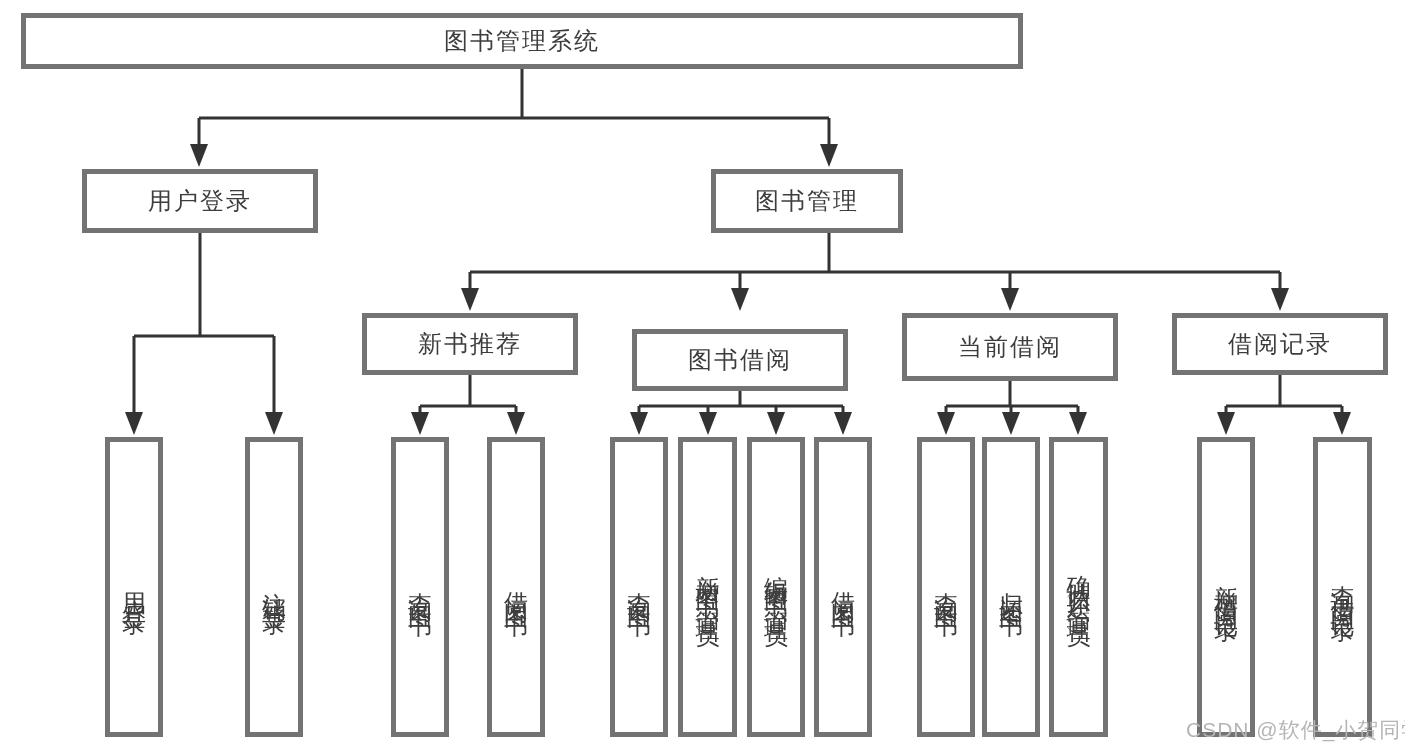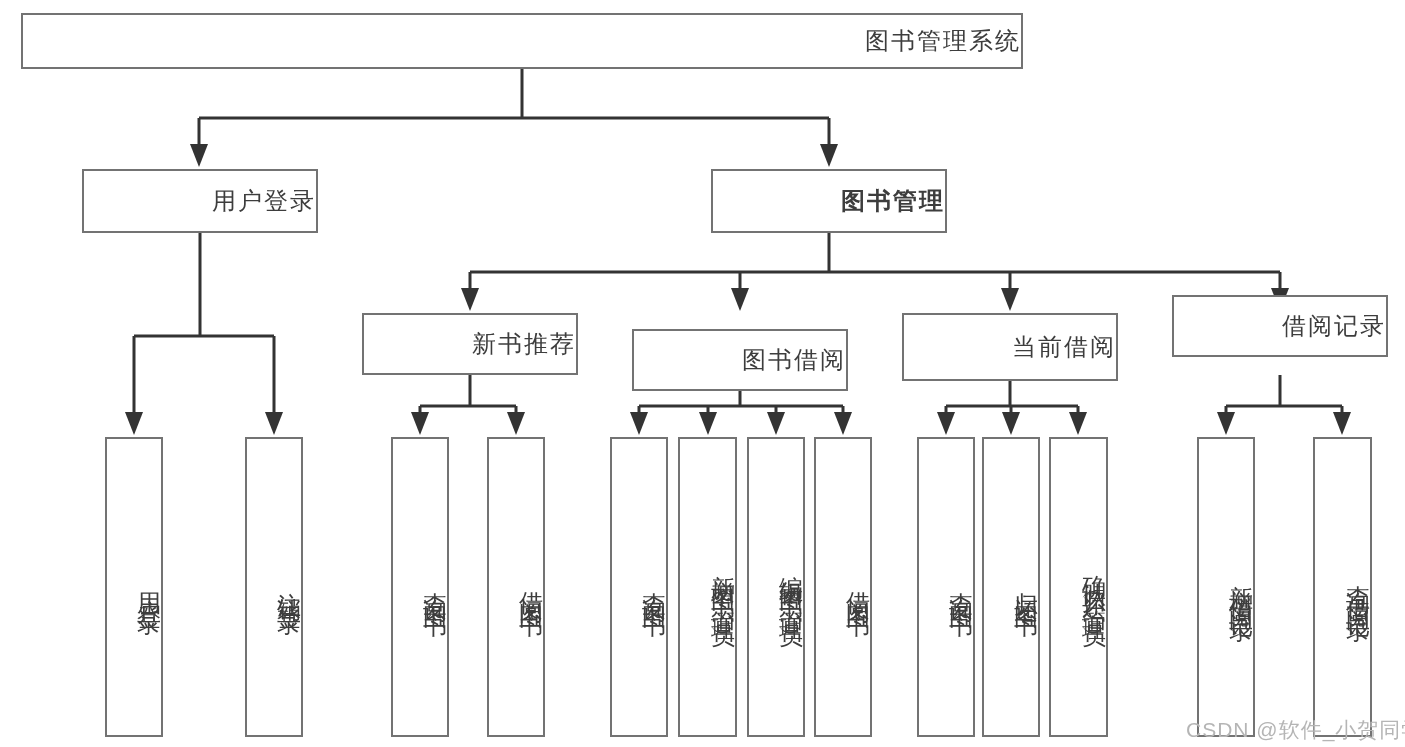--- a/index.html
+++ b/index.html
@@ -18,48 +18,48 @@
   #connectors {
     position: absolute;
     left: 0;
     top: 0;
     width: 1405px;
     height: 747px;
   }
   .box {
     position: absolute;
     box-sizing: border-box;
-    border: 2px solid #737373;
+    border: 5px solid #737373;
     background: #ffffff;
     display: flex;
     align-items: center;
-    justify-content: flex-end;
+    justify-content: center;
     color: #3d3d3d;
     z-index: 2;
   }
   .hlabel {
     font-size: 24px;
     letter-spacing: 2px;
     white-space: nowrap;
   }
   .leaf {
     writing-mode: vertical-rl;
     text-orientation: mixed;
     font-size: 24px;
     letter-spacing: 7px;
     line-height: 1;
     white-space: nowrap;
   }
   .root-box   { left: 21px;  top: 13px;  width: 1002px; height: 56px; }
   .b-userlogin{ left: 82px;  top: 169px; width: 236px;  height: 64px; }
-  .b-bookmgmt { left: 711px; top: 169px; width: 236px;  height: 64px; font-weight: bold; }
+  .b-bookmgmt { left: 711px; top: 169px; width: 192px;  height: 64px; }
   .b-newbooks { left: 362px; top: 313px; width: 216px;  height: 62px; }
   .b-borrow   { left: 632px; top: 313px; width: 216px;  height: 62px; margin-top: 16px; }
   .b-current  { left: 902px; top: 313px; width: 216px;  height: 68px; }
-  .b-records  { left: 1172px;top: 295px; width: 216px;  height: 62px; }
+  .b-records  { left: 1172px;top: 313px; width: 216px;  height: 62px; }
 
   .lf { top: 437px; height: 300px; width: 58px; }
   .lf-ul-login   { left: 105px; }
   .lf-ul-logout  { left: 245px; }
   .lf-nb-query   { left: 391px; }
   .lf-nb-borrow  { left: 487px; }
   .lf-bb-query   { left: 610px; }
   .lf-bb-add     { left: 678px; width: 59px; }
   .lf-bb-edit    { left: 747px; }
   .lf-bb-borrow  { left: 814px; }

